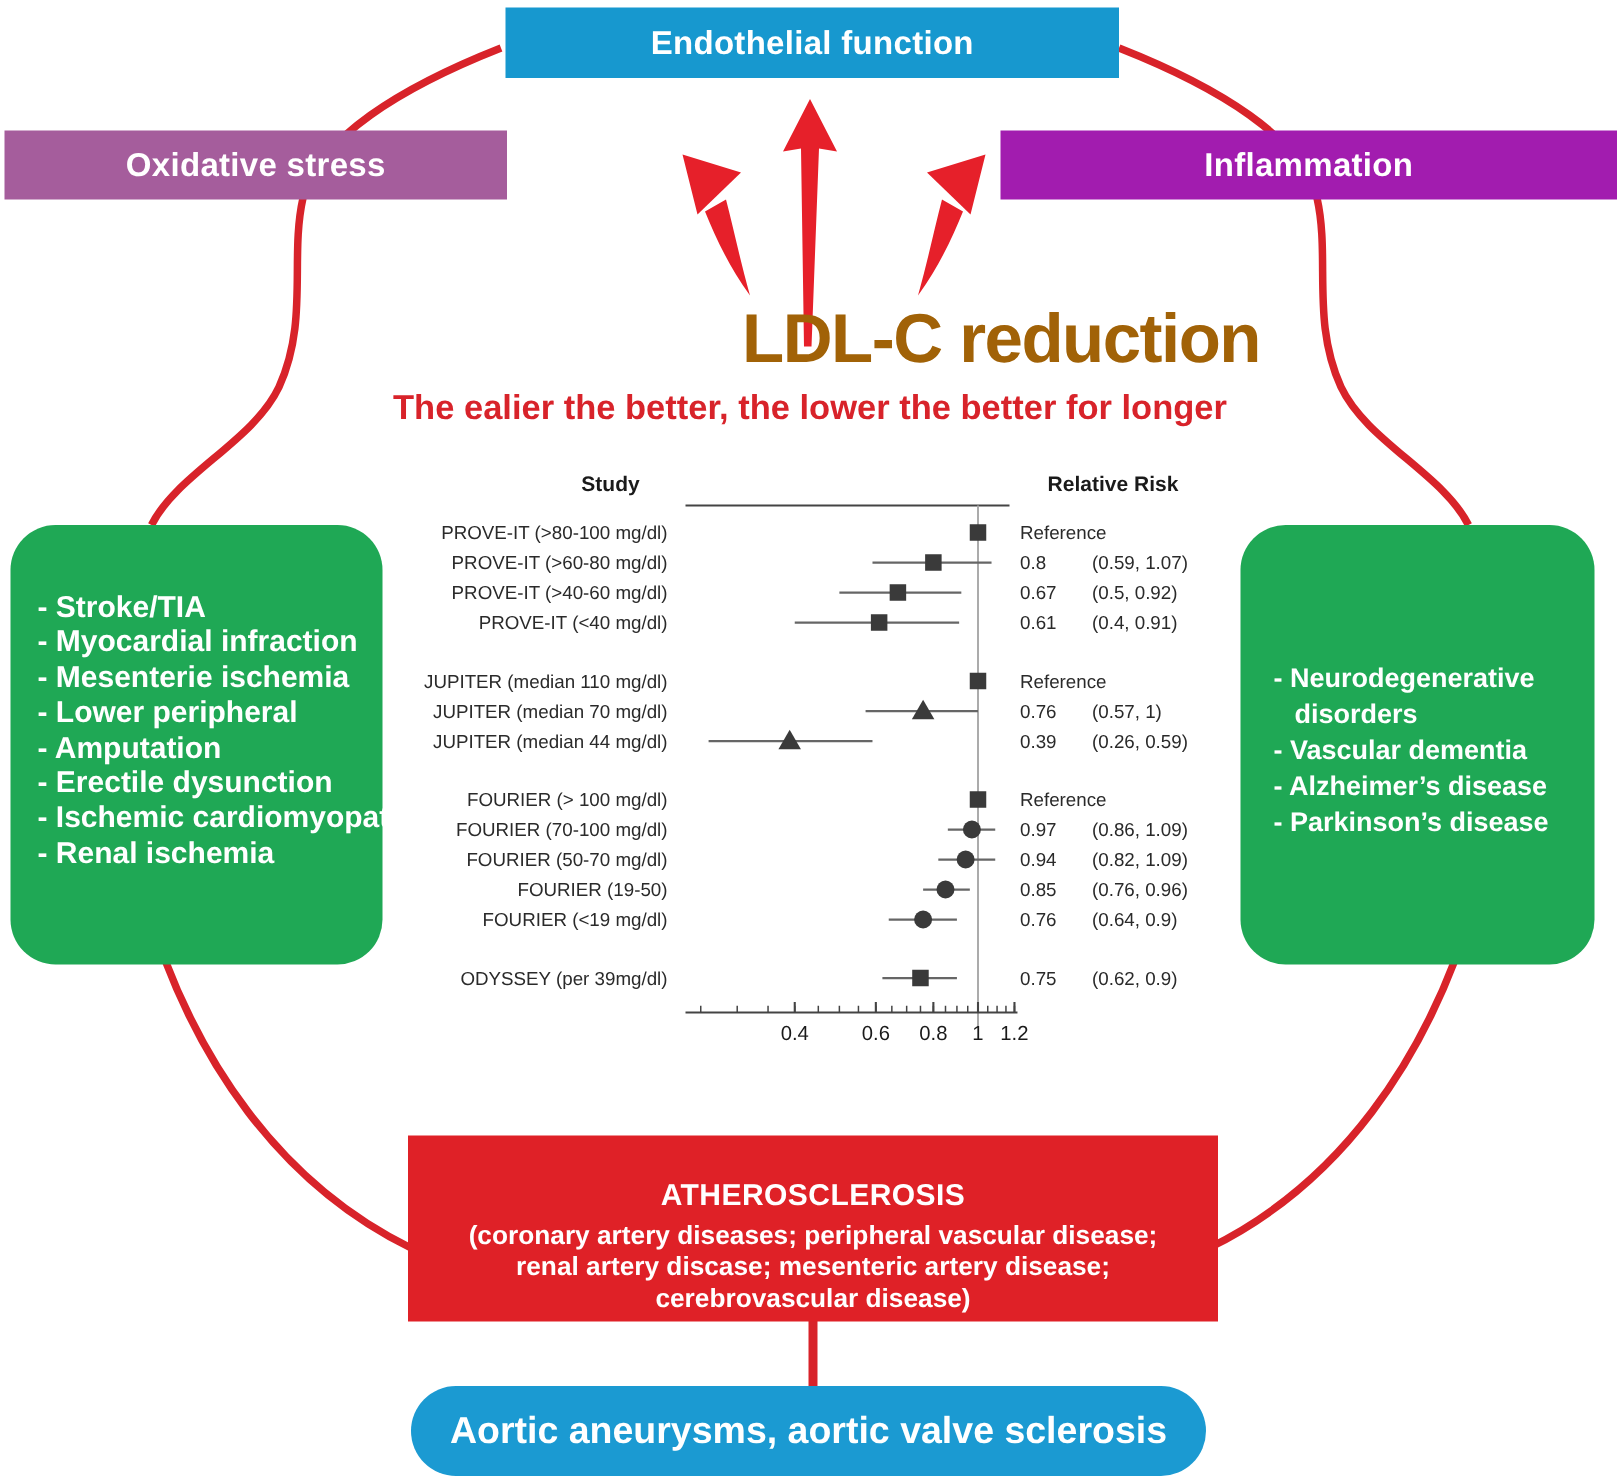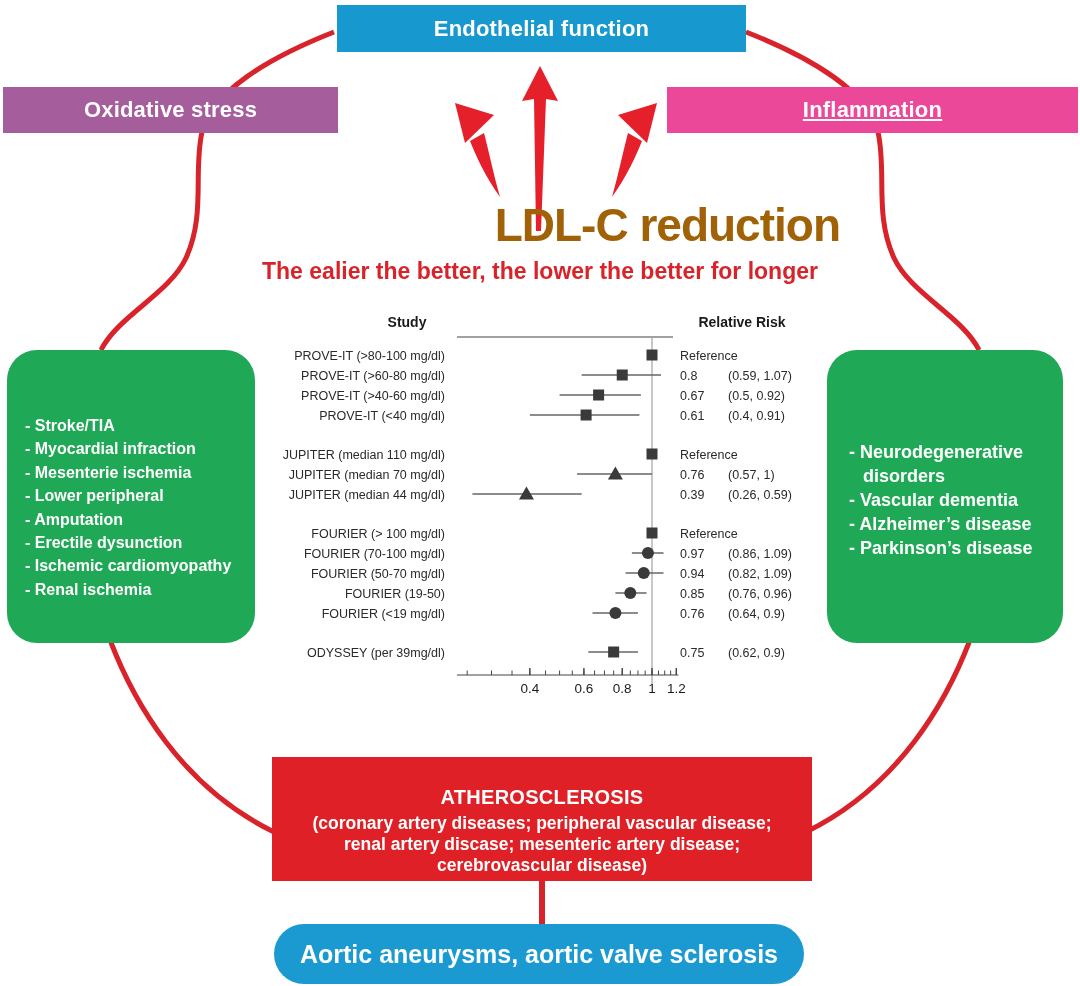--- a/index.html
+++ b/index.html
@@ -4,28 +4,28 @@
 <style>
   html,body{margin:0;padding:0;background:#fff;}
   #canvas{position:relative;width:1080px;height:986px;background:#ffffff;overflow:hidden;
           font-family:"Liberation Sans",sans-serif;}
   .abs{position:absolute;}
   svg.layer{position:absolute;left:0;top:0;z-index:1;}
   .banner{position:absolute;z-index:2;display:flex;align-items:center;justify-content:center;
           color:#fff;font-weight:bold;font-size:22px;letter-spacing:.2px;}
   #banner-endothelial{left:337px;top:5px;width:409px;height:47px;background:#1798cf;}
   #banner-oxidative{left:3px;top:87px;width:335px;height:46px;background:#a55d9c;}
-  #banner-inflammation{left:667px;top:87px;width:411px;height:46px;background:#ec4899;text-decoration:underline;}
+  #banner-inflammation{left:667px;top:87px;width:411px;height:46px;background:#a21caf;}
   #main-title{left:240px;top:198px;width:600px;text-align:right;z-index:2;
               font-size:46px;font-weight:bold;letter-spacing:-1px;color:#a16207;}
   #main-subtitle{left:140px;top:258px;width:800px;text-align:center;z-index:2;
                  font-size:23px;font-weight:bold;color:#d8232a;}
   .green-box{position:absolute;z-index:2;top:350px;height:293px;background:#1fa855;border-radius:30px;
              color:#fff;font-weight:bold;box-sizing:border-box;}
-  #left-green-box{left:7px;width:248px;padding:64px 6px 0 18px;font-size:16px;line-height:23.4px;white-space:nowrap;}
+  #left-green-box{left:7px;width:248px;padding:44px 6px 0 18px;font-size:20px;line-height:23.4px;white-space:nowrap;}
   #right-green-box{left:827px;width:236px;padding:90px 8px 0 22px;font-size:18px;line-height:24px;}
   #right-green-box .li{padding-left:14px;text-indent:-14px;}
   #red-box{left:272px;top:757px;width:540px;height:124px;background:#df2127;z-index:2;
            color:#fff;text-align:center;box-sizing:border-box;padding-top:29px;}
   #red-box .rb-title{font-size:20px;font-weight:bold;letter-spacing:.3px;margin-bottom:4px;}
   #red-box .rb-line{font-size:17.5px;font-weight:bold;line-height:21px;}
   #blue-pill{left:274px;top:924px;width:530px;height:60px;background:#1b9ad2;border-radius:30px;z-index:2;
              display:flex;align-items:center;justify-content:center;color:#fff;font-weight:bold;font-size:25px;}
   #forest-wrap{left:278px;top:303px;z-index:2;}
   .fp-head{font:bold 14px "Liberation Sans",sans-serif;fill:#1a1a1a;}

